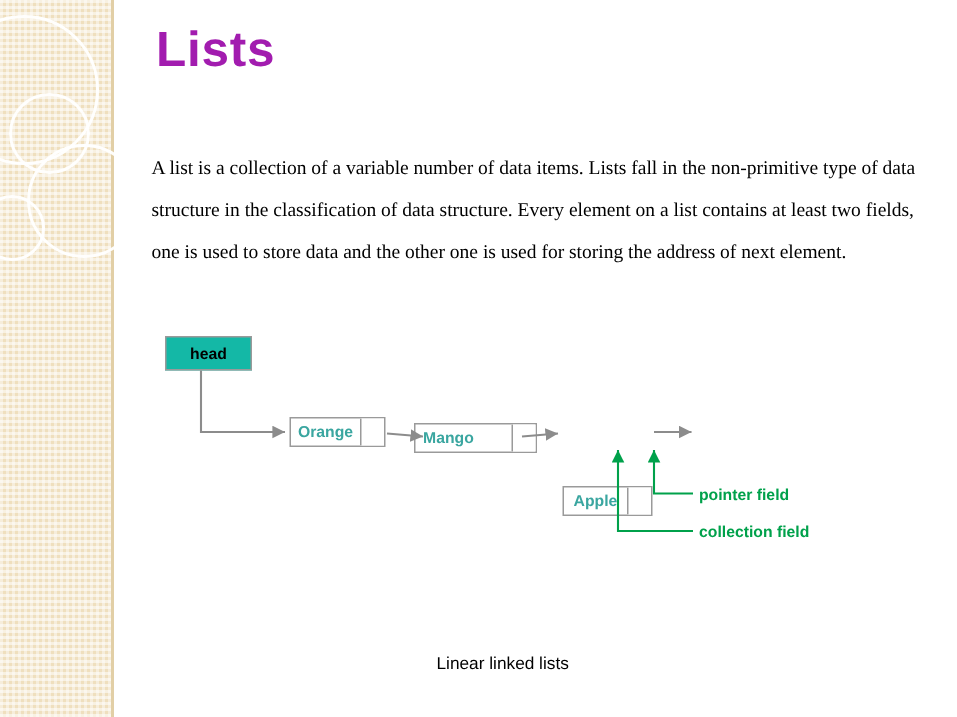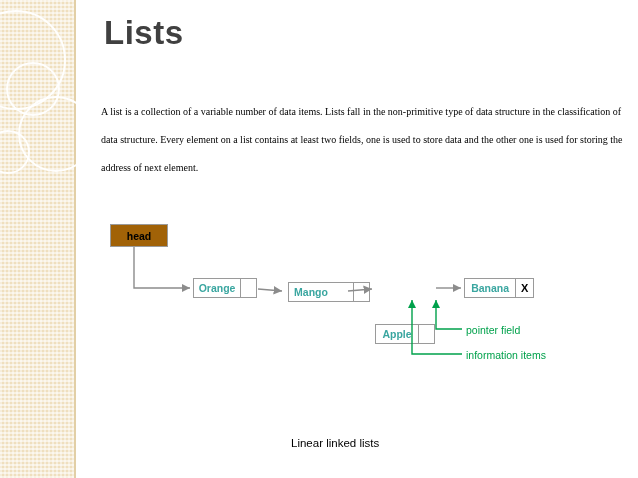--- a/index.html
+++ b/index.html
@@ -51,31 +51,31 @@
   .ring3 { left: 18px; top: 96px; width: 72px; height: 72px; border-color: #ffffff; }
   .ring4 { left: -14px; top: 130px; width: 40px; height: 40px; }
 
   .title {
     position: absolute;
     left: 104px;
     top: 14px;
     font-family: "Liberation Sans", sans-serif;
     font-size: 33px;
     font-weight: bold;
-    color: #404040;
+    color: #a21caf;
     letter-spacing: 0.5px;
   }
 
   .body-text {
     position: absolute;
     left: 101px;
     top: 98px;
     width: 522px;
     font-family: "Liberation Serif", serif;
-    font-size: 10px;
+    font-size: 13px;
     color: #000000;
     line-height: 28px;
     text-align: left;
   }
 
   
   .diagram {
     position: absolute;
     left: 0;
     top: 0;
@@ -126,34 +126,34 @@
     color: #000000;
   }
   .head-box {
     position: absolute;
     left: 110px;
     top: 224px;
     width: 58px;
     height: 23px;
     box-sizing: border-box;
     border: 1px solid #9a9a9a;
-    background: #a16207;
+    background: #14b8a6;
     display: flex;
     align-items: center;
     justify-content: center;
     font-family: "Liberation Sans", sans-serif;
     font-size: 10.5px;
     font-weight: bold;
     color: #000000;
   }
   .label-green {
     position: absolute;
     font-family: "Liberation Sans", sans-serif;
     font-size: 10.5px;
-    font-weight: normal;
+    font-weight: bold;
     color: #00a14b;
   }
   .caption {
     position: absolute;
     left: 291px;
     top: 389px;
     font-family: "Liberation Sans", sans-serif;
     font-size: 11.5px;
     color: #000000;
     margin-top: 48px;
@@ -177,37 +177,33 @@
 
   <div class="head-box">
     <span>head</span>
   </div>
 
   <div class="node" style="left:193px; top:278px; width:64px;">
     <span class="data" style="width:46px;">Orange</span>
     <span class="ptr"></span>
   </div>
 
-  <div class="node" style="left:288px; top:282px; width:82px;gap:20px;">
+  <div class="node" style="left:276px; top:282px; width:82px;gap:20px;">
     <span class="data" style="width:44px;">Mango</span>
     <span class="ptr"></span>
   </div>
 
   <div class="node" style="left:375px; top:278px; width:60px;margin-top:46px;">
     <span class="data" style="width:42px;">Apple</span>
     <span class="ptr"></span>
   </div>
 
-  <div class="node" style="left:464px; top:278px; width:70px;">
-    <span class="data" style="width:51px;">Banana</span>
-    <span class="nil">X</span>
-  </div>
 
   <div class="label-green" style="left:466px; top:324px;">pointer field</div>
-  <div class="label-green" style="left:466px; top:349px;">information items</div>
+  <div class="label-green" style="left:466px; top:349px;">collection field</div>
 
   <div class="caption">Linear linked lists</div>
 
   <svg class="diagram" viewBox="0 0 638 478">
     <defs>
       <marker id="ah-gray" markerWidth="7" markerHeight="7" refX="6" refY="3" orient="auto">
         <path d="M0,0 L6,3 L0,6 z" fill="#8c8c8c"></path>
       </marker>
       <marker id="ah-green" markerWidth="7" markerHeight="7" refX="6" refY="3" orient="auto">
         <path d="M0,0 L6,3 L0,6 z" fill="#00a14b"></path>

